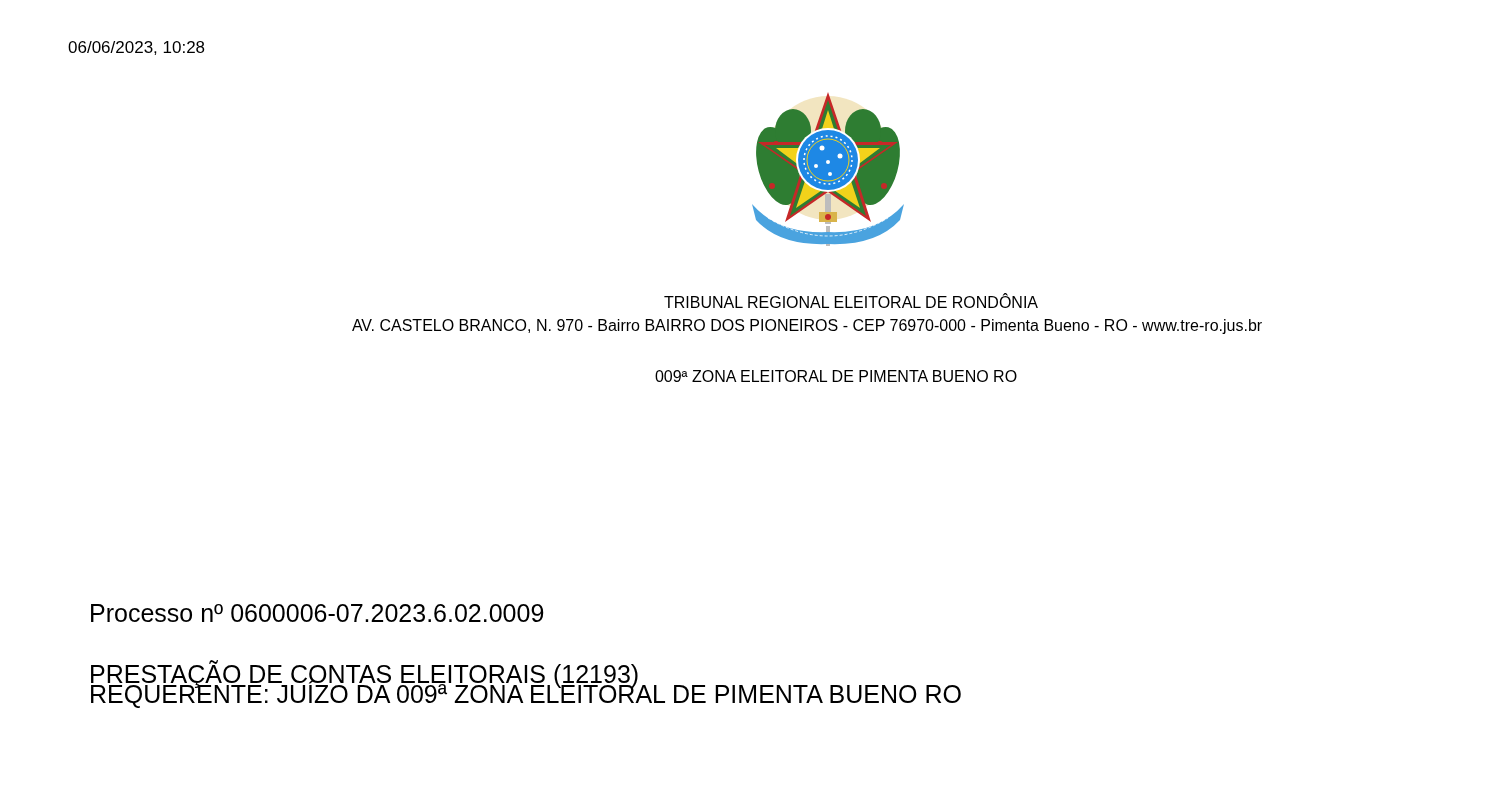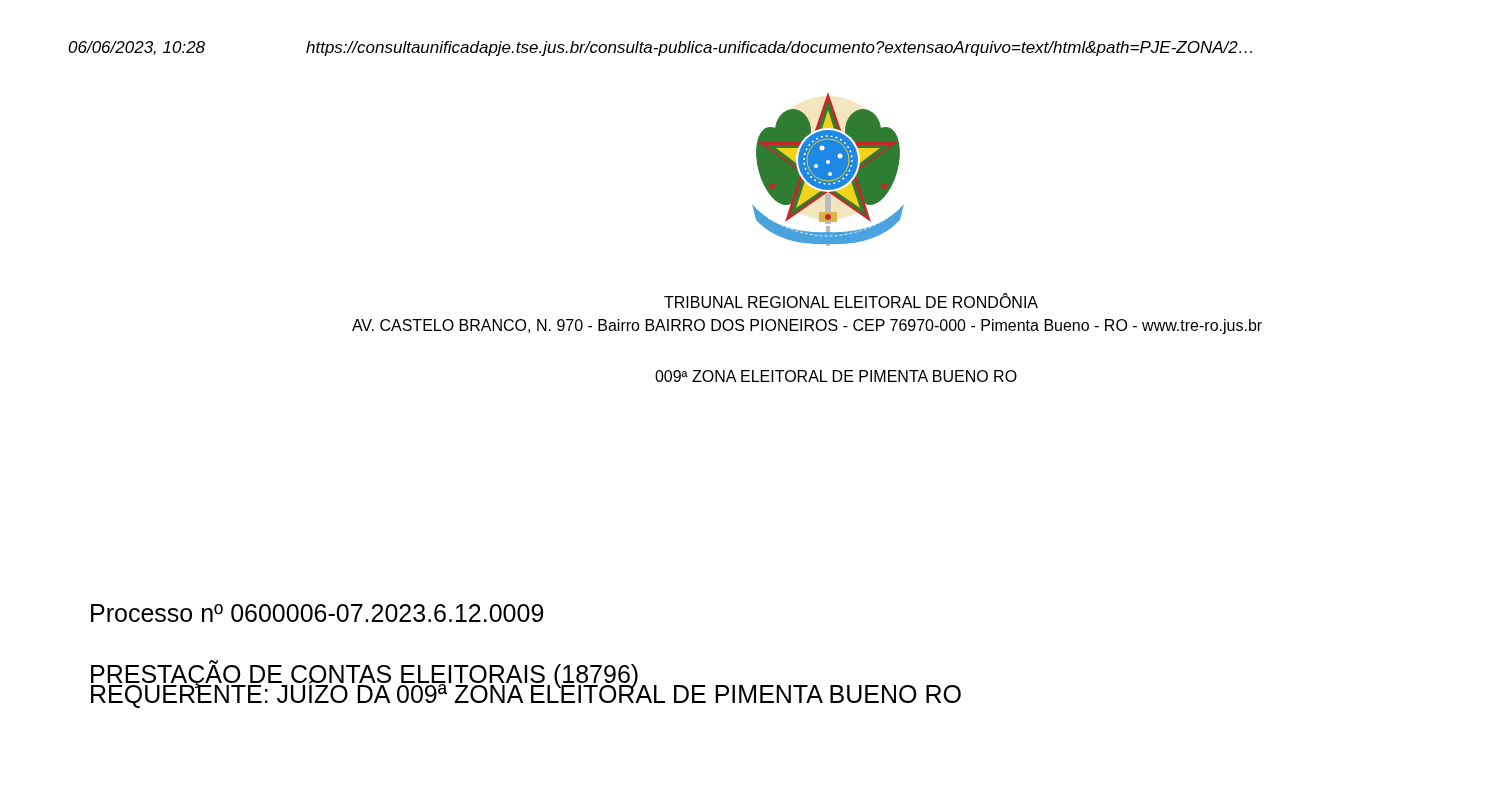--- a/index.html
+++ b/index.html
@@ -16,21 +16,20 @@
       color: #000000;
     }
     .print-header {
       position: absolute;
       top: 36px;
       left: 0;
       width: 1500px;
       height: 24px;
       font-size: 17px;
       line-height: 24px;
-      font-style: italic;
     }
     .print-date {
       position: absolute;
       left: 68px;
       top: 0;
       white-space: nowrap;
     }
     .print-url {
       position: absolute;
       left: 306px;
@@ -66,21 +65,20 @@
     .cl-process { top: 597px; }
     .cl-class { top: 658px; }
     .cl-applicant { top: 678px; }
     .cl-interested { top: 778px; }
   </style>
 </head>
 <body>
 
 <div class="print-header">
   <span class="print-date">06/06/2023, 10:28</span>
-  <span class="print-url">https://consultaunificadapje.tse.jus.br/consulta-publica-unificada/documento?extensaoArquivo=text/html&amp;path=PJE-ZONA/2…</span>
 </div>
 
 <div class="emblem">
   <svg width="160" height="166" viewBox="0 0 160 166" xmlns="http://www.w3.org/2000/svg">
 
     <g fill="#d9b44a">
       <circle cx="80" cy="72" r="62" opacity="0.35"></circle>
     </g>
 
     <g fill="#2e7d32">
@@ -119,16 +117,16 @@
 
     <path d="M4,118 Q30,148 80,146 Q130,148 156,118 L152,134 Q128,160 80,158 Q32,160 8,134 Z" fill="#4aa3df"></path>
     <path d="M20,132 Q50,150 80,150 Q110,150 140,132" fill="none" stroke="#ffffff" stroke-width="1" stroke-dasharray="3 2" opacity="0.8"></path>
   </svg>
 </div>
 
 <div class="letterhead lh-court">TRIBUNAL REGIONAL ELEITORAL DE RONDÔNIA</div>
 <div class="letterhead lh-address">AV. CASTELO BRANCO, N. 970 - Bairro BAIRRO DOS PIONEIROS - CEP 76970-000 - Pimenta Bueno - RO - www.tre-ro.jus.br</div>
 <div class="letterhead lh-zone">009ª ZONA ELEITORAL DE PIMENTA BUENO RO</div>
 
-<div class="case-line cl-process">Processo nº 0600006-07.2023.6.12.0009</div>
-<div class="case-line cl-class">PRESTAÇÃO DE CONTAS ELEITORAIS (18796)</div>
+<div class="case-line cl-process">Processo nº 0600006-07.2023.6.02.0009</div>
+<div class="case-line cl-class">PRESTAÇÃO DE CONTAS ELEITORAIS (12193)</div>
 <div class="case-line cl-applicant">REQUERENTE: JUÍZO DA 009ª ZONA ELEITORAL DE PIMENTA BUENO RO</div>
 <div class="case-line cl-interested">INTERESSADO: CAMILO APARECIDO DA COSTA, CARLA DUARTE DE SOUZA, COLETADA, JULIETE</div>
 
 </body></html>

